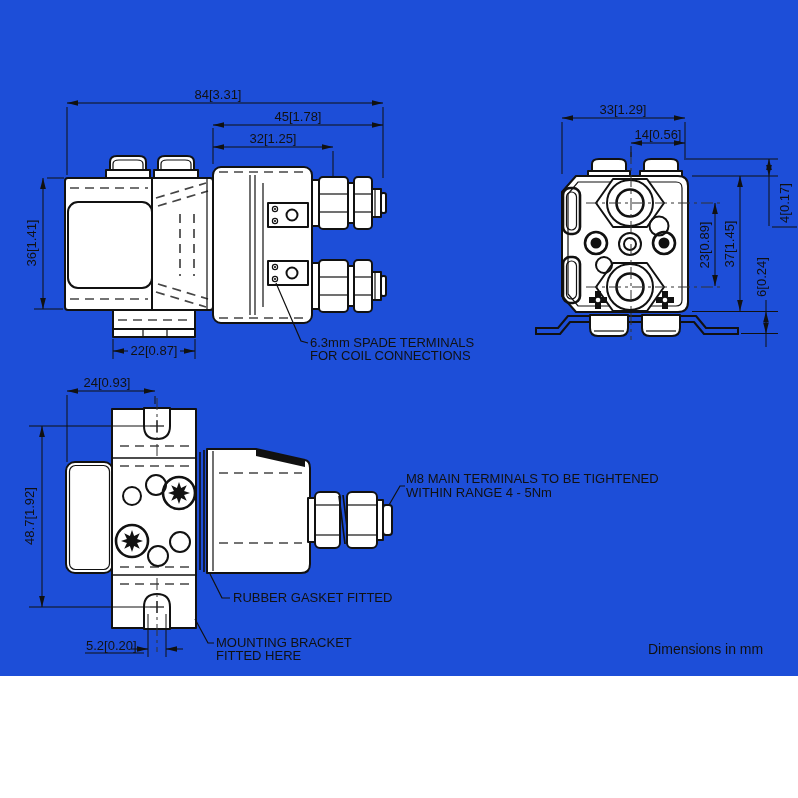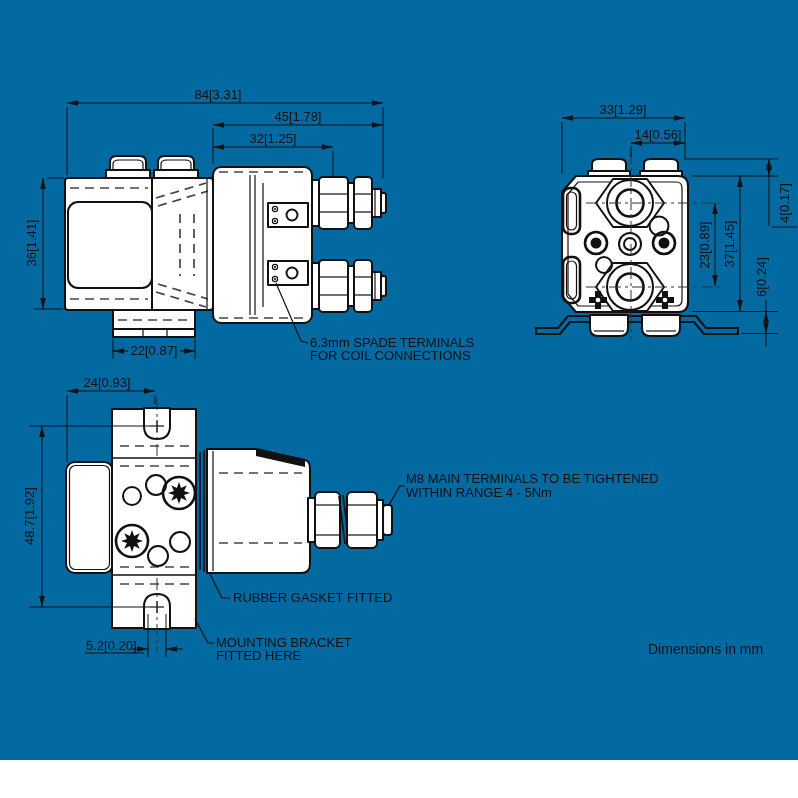--- a/index.html
+++ b/index.html
@@ -1,16 +1,16 @@
 <!DOCTYPE html>
 <html><head>
 <meta charset="utf-8">
 <style>
   html,body{margin:0;padding:0;background:#fff;}
-  .sheet{position:relative;width:798px;height:760px;background:#0369a1;font-family:"Liberation Sans",sans-serif;overflow:hidden;}
+  .sheet{position:relative;width:798px;height:676px;background:#1d4ed8;font-family:"Liberation Sans",sans-serif;overflow:hidden;}
   svg{display:block;}
   svg text{font-family:"Liberation Sans",sans-serif;font-size:13px;fill:#111;}
   svg text.note{font-size:14px;}
   .ol{fill:none;stroke:#111;stroke-width:2;stroke-linejoin:round;stroke-linecap:round;}
   .olw{fill:#fff;stroke:#111;stroke-width:2;stroke-linejoin:round;}
   .ol3{fill:none;stroke:#111;stroke-width:2.6;}
   .thin{fill:none;stroke:#111;stroke-width:1.2;}
   .dim{fill:none;stroke:#111;stroke-width:1;}
   .dash{fill:none;stroke:#454545;stroke-width:1.7;stroke-dasharray:9 6;}
   .cl{fill:none;stroke:#333;stroke-width:1;stroke-dasharray:12 4 3 4;}

